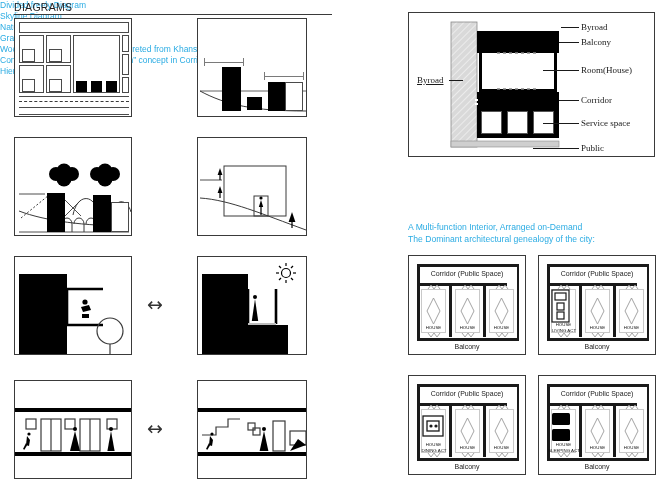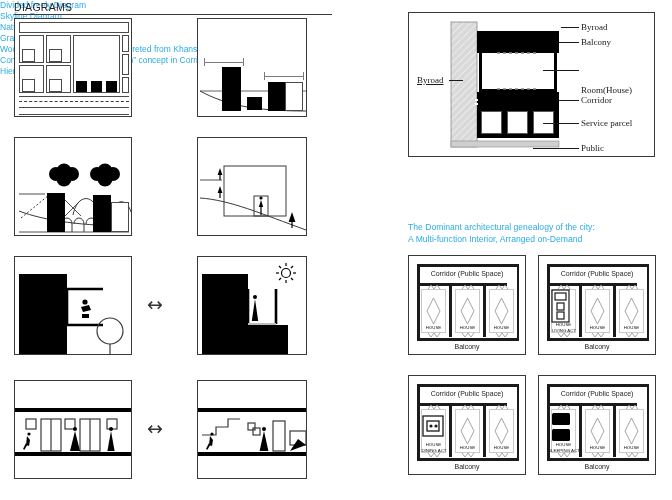--- a/index.html
+++ b/index.html
@@ -339,39 +339,39 @@
     <div class="hz" style="left:66px;top:86px;width:3px;height:2px;background:#fff;"></div>
     <div class="hz" style="left:66px;top:90px;width:3px;height:2px;background:#fff;"></div>
 
     <div class="leader" style="left:152px;top:14px;width:18px;"></div>
     <div class="lbl" style="left:172px;top:9px;">Byroad</div>
 
     <div class="leader" style="left:150px;top:29px;width:20px;"></div>
     <div class="lbl" style="left:172px;top:24px;">Balcony</div>
 
     <div class="leader" style="left:134px;top:57px;width:36px;"></div>
-    <div class="lbl" style="left:172px;top:52px;margin-top:20px;">Room(House)</div>
+    <div class="lbl" style="left:172px;top:52px;">Room(House)</div>
 
     <div class="leader" style="left:150px;top:87px;width:20px;"></div>
     <div class="lbl" style="left:172px;top:82px;">Corridor</div>
 
     <div class="leader" style="left:134px;top:110px;width:36px;"></div>
-    <div class="lbl" style="left:172px;top:105px;">Service parcel</div>
+    <div class="lbl" style="left:172px;top:105px;">Service space</div>
 
     <div class="leader" style="left:124px;top:135px;width:46px;"></div>
     <div class="lbl" style="left:172px;top:130px;">Public</div>
 
     <div class="lbl" style="left:8px;top:62px;text-decoration:underline;">Byroad</div>
     <div class="leader" style="left:40px;top:67px;width:14px;"></div>
   </div>
   <div class="cap" style="left:408px;top:163px;">Hierarchy Diagram</div>
 
   <div id="genealogy">
+    <div>A Multi-function Interior, Arranged on-Demand</div>
     <div>The Dominant architectural genealogy of the city:</div>
-    <div>A Multi-function Interior, Arranged on-Demand</div>
   </div>
 
   <div class="plan" style="left:408px;top:255px;">
     <div class="pl-wall" style="left:8px;top:8px;width:102px;height:2.5px;"></div>
     <div class="pl-wall" style="left:8px;top:8px;width:2.5px;height:76px;"></div>
     <div class="pl-wall" style="left:107.5px;top:8px;width:2.5px;height:76px;"></div>
     <div class="pl-wall" style="left:8px;top:27px;width:90px;height:2.5px;"></div>
     <div class="pl-wall" style="left:8px;top:82px;width:102px;height:2.5px;"></div>
     <div class="pl-title" style="top:14px;">Corridor (Public Space)</div>
     <div class="pl-title" style="top:87px;">Balcony</div>

